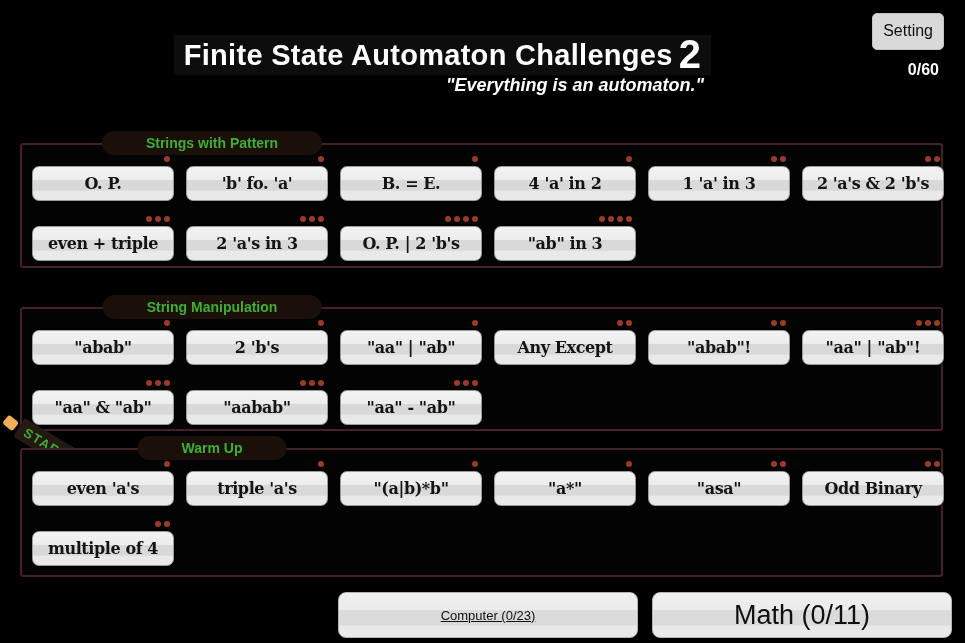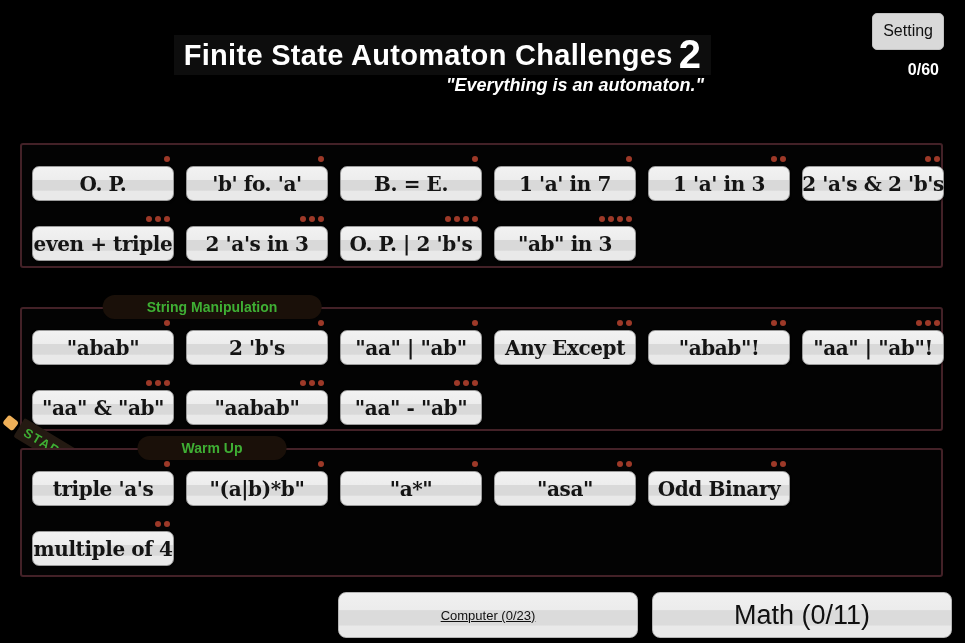--- a/index.html
+++ b/index.html
@@ -50,21 +50,21 @@
 
   
   .chal {
     position:relative; width:140px; height:33px; border-radius:7px;
     border:1px solid #9b9b9b;
     background:linear-gradient(180deg,#f2f2f2 0%,#ededed 38%,#d9d9d9 40%,#d9d9d9 70%,#e9e9e9 74%,#e9e9e9 100%);
     display:flex; align-items:center; justify-content:center;
     box-shadow:0 1px 2px rgba(0,0,0,0.7); cursor:pointer;
   }
   .chal-label {
-    font-family:"DejaVu Serif", serif; font-weight:bold; font-size:20px;
+    font-family:"DejaVu Serif", serif; font-weight:bold; font-size:16px;
     color:#141414; white-space:nowrap; letter-spacing:-0.4px;
   }
   .dots { position:absolute; top:-11px; right:3px; display:flex; gap:3px; }
   .dot { width:6px; height:6px; border-radius:50%; background:#9d3928; }
 
   
   .start-arrow {
     position:absolute; left:12px; top:408px; transform:rotate(31deg);
     transform-origin:0 0; display:flex; align-items:center; gap:3px;
   }
@@ -97,20 +97,21 @@
 <div class="stage">
 
   <div class="title-wrap">
     <span class="title"><span>Finite State Automaton Challenges</span><span class="title-num">2</span></span>
   </div>
   <div class="quote">"Everything is an automaton."</div>
   <button class="setting-btn">Setting</button>
   <div class="score">0/60</div>
 
   <div class="section" id="section-0">
+    <div class="section-pill">Strings with Pattern</div>
     <div class="row row-0">
       <div class="chal">
         <span class="dots">
             <span class="dot"></span>
           </span>
         <span class="chal-label">O. P.</span>
       </div>
       <div class="chal">
         <span class="dots">
             <span class="dot"></span>
@@ -120,21 +121,21 @@
       <div class="chal">
         <span class="dots">
             <span class="dot"></span>
           </span>
         <span class="chal-label">B. = E.</span>
       </div>
       <div class="chal">
         <span class="dots">
             <span class="dot"></span>
           </span>
-        <span class="chal-label">1 'a' in 7</span>
+        <span class="chal-label">4 'a' in 2</span>
       </div>
       <div class="chal">
         <span class="dots">
             <span class="dot"></span>
             <span class="dot"></span>
           </span>
         <span class="chal-label">1 'a' in 3</span>
       </div>
       <div class="chal">
         <span class="dots">
@@ -260,20 +261,26 @@
     <span class="start-head"></span>
   </div>
 
   <div class="section" id="section-2">
     <div class="section-pill">Warm Up</div>
     <div class="row row-0">
       <div class="chal">
         <span class="dots">
             <span class="dot"></span>
           </span>
+        <span class="chal-label">even 'a's</span>
+      </div>
+      <div class="chal">
+        <span class="dots">
+            <span class="dot"></span>
+          </span>
         <span class="chal-label">triple 'a's</span>
       </div>
       <div class="chal">
         <span class="dots">
             <span class="dot"></span>
           </span>
         <span class="chal-label">"(a|b)*b"</span>
       </div>
       <div class="chal">
         <span class="dots">

